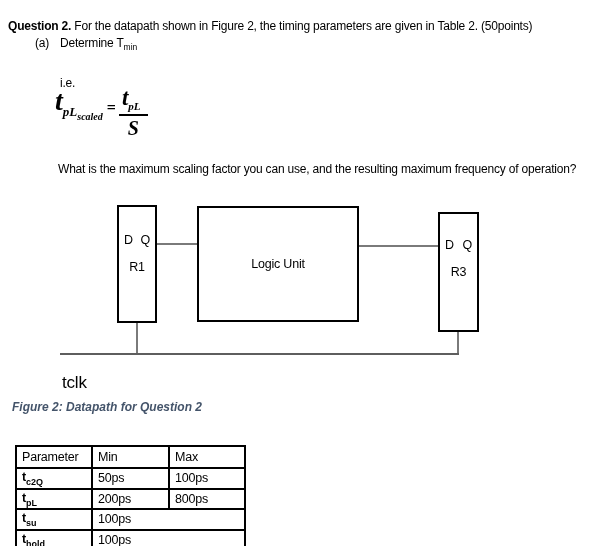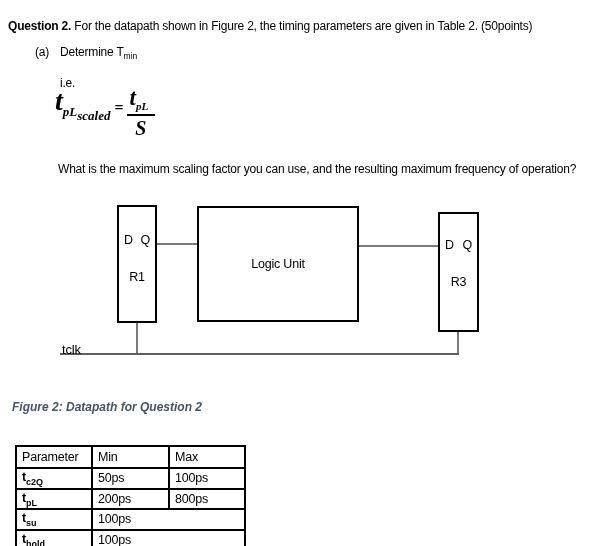--- a/index.html
+++ b/index.html
@@ -5,61 +5,61 @@
   html,body{margin:0;padding:0;background:#fff;}
   .page{
     position:relative;width:603px;height:546px;background:#ffffff;
     font-family:"Liberation Sans",sans-serif;color:#000;overflow:hidden;
     letter-spacing:-0.2px;font-size:12px;
   }
   .abs{position:absolute;}
   .title{left:8px;top:7px;white-space:nowrap;width:592px;}
   .bold{font-weight:bold;}
   .item{white-space:nowrap;}
-  .item-a{left:35px;top:36px;margin-top:9px;}
+  .item-a{left:35px;top:36px;}
   .item-b{left:35px;top:56px;}
   .marker{display:inline-block;width:25px;}
   .ie-line{left:60px;top:76px;}
   sub.small{font-size:8.5px;letter-spacing:0;}
   
   .formula{
     left:55px;top:86px;display:flex;align-items:flex-start;
     font-family:"Liberation Serif",serif;font-style:italic;font-weight:bold;
     letter-spacing:0;
   }
   .f-t{font-size:28px;line-height:30px;}
   .f-lhs-sub{font-size:13px;position:relative;top:18px;}
-  .f-sub-scaled{font-size:13px;position:relative;top:4px;}
+  .f-sub-scaled{font-size:10px;position:relative;top:4px;}
   .f-eq{font-size:16px;position:relative;top:13px;margin:0 3px 0 4px;font-style:normal;}
   .f-frac{display:inline-flex;flex-direction:column;align-items:center;}
   .f-num{border-bottom:2px solid #000;padding:0 7px 1px 3px;line-height:24px;}
   .f-t2{font-size:23px;}
   .f-sub2{font-size:11px;position:relative;top:5px;}
   .f-den{font-size:20px;line-height:24px;}
   .followup{left:58px;top:148px;width:548px;line-height:19px;}
   
   .reg{box-sizing:border-box;border:2px solid #000;background:#fff;}
   .r1{left:117px;top:205px;width:40px;height:118px;}
   .r3{left:438px;top:212px;width:41px;height:120px;}
   .dq{display:flex;justify-content:space-between;padding:0 5px;font-size:12.5px;}
   .r1 .dq{margin-top:26px;}
   .r3 .dq{margin-top:24px;}
-  .rname{text-align:center;margin-top:23px;font-size:12.5px;}
+  .rname{text-align:center;margin-top:13px;font-size:12.5px;}
   .logic-unit{
     left:197px;top:206px;width:162px;height:116px;box-sizing:border-box;
     border:2px solid #000;display:flex;align-items:center;justify-content:center;
     font-size:12.5px;background:#fff;
   }
   .wire{background:#7a7a7a;}
   .wire-r1-lu{left:157px;top:243px;width:40px;height:2px;}
   .wire-lu-r3{left:359px;top:245px;width:79px;height:2px;}
   .clock-v1{left:136px;top:322px;width:2px;height:33px;}
   .clock-v2{left:457px;top:331px;width:2px;height:24px;}
   .clock-h{left:60px;top:353px;width:399px;height:2px;background:#5e5e5e;}
-  .tclk{left:62px;top:342px;font-size:13px;}
+  .tclk{left:62px;top:373px;font-size:17px;}
   
   .caption{font-style:italic;font-weight:bold;color:#44546A;font-size:12px;letter-spacing:0;}
   .cap-fig{left:12px;top:392px;margin-top:8px;}
   .cap-tbl{left:12px;top:417px;}
   
   .ttable{left:15px;top:445px;border-collapse:collapse;table-layout:fixed;letter-spacing:-0.2px;}
   .ttable th,.ttable td{
     border:2px solid #000;text-align:left;padding:1px 4px 1px 5px;
     font-size:12.5px;font-weight:normal;
   }

